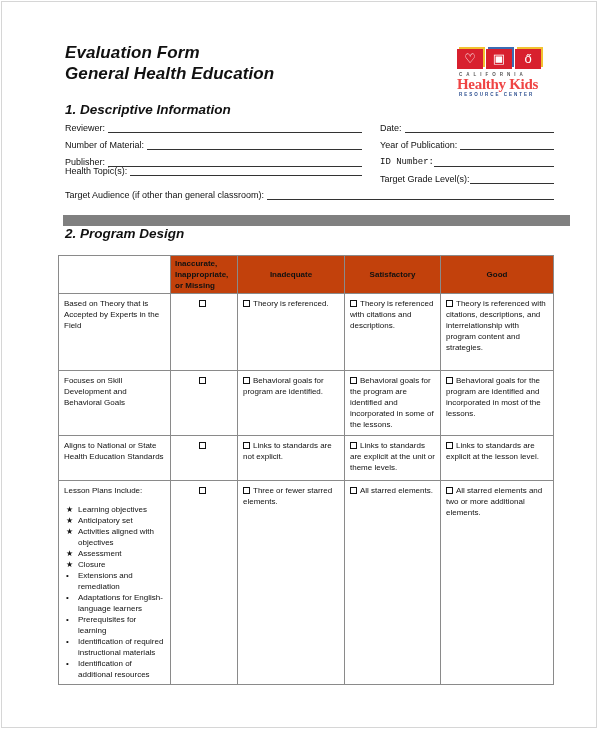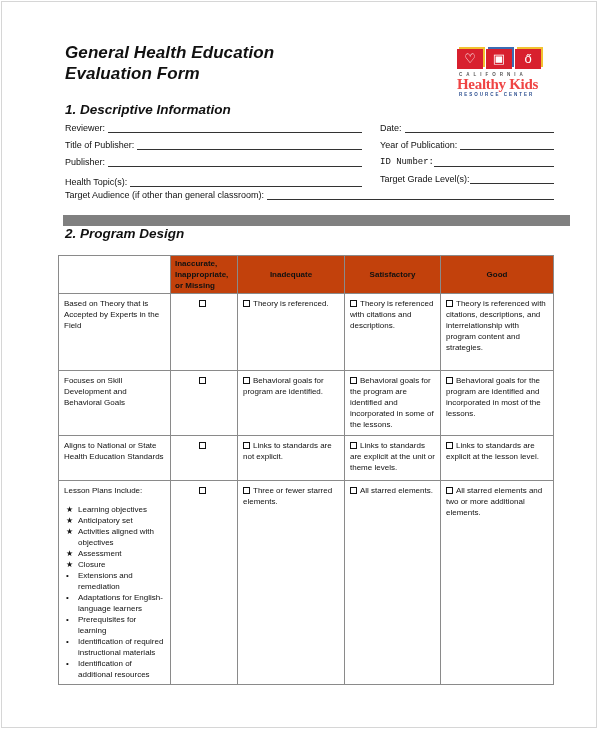--- a/index.html
+++ b/index.html
@@ -51,22 +51,22 @@
   ul.items { list-style:none; padding:0; margin:8px 0 0 0; }
   ul.items li { position:relative; padding-left:14px; }
   ul.items li .mark { position:absolute; left:2px; top:0; font-size:8px; }
 </style>
 </head>
 <body>
 
 <div class="page-frame"></div>
 
 <div class="title">
+  <div>Evaluation Form</div>
   <div>General Health Education</div>
-  <div>Evaluation Form</div>
 </div>
 
 <div class="logo">
   <div class="logo-tiles">
     <div class="tile t1">
         <span>♡</span>
       </div>
     <div class="tile t2">
         <span>▣</span>
       </div>
@@ -79,28 +79,28 @@
   <div class="logo-sub">RESOURCE CENTER</div>
 </div>
 
 <div class="section-heading" style="top:102px;">1.  Descriptive Information</div>
 
 <div class="field" style="left:65px; top:123px; width:297px;">
   <span>Reviewer:</span>
     <span class="line"></span>
 </div>
 <div class="field" style="left:65px; top:140px; width:297px;">
-  <span>Title of Publisher:</span>
+  <span>Number of Material:</span>
     <span class="line"></span>
 </div>
 <div class="field" style="left:65px; top:157px; width:297px;">
   <span>Publisher:</span>
     <span class="line"></span>
 </div>
-<div class="field" style="left:65px; top:177px; width:297px;">
+<div class="field" style="left:65px; top:166px; width:297px;">
   <span>Health Topic(s):</span>
     <span class="line"></span>
 </div>
 
 <div class="field" style="left:380px; top:123px; width:174px;">
   <span>Date:</span>
     <span class="line"></span>
 </div>
 <div class="field" style="left:380px; top:140px; width:174px;">
   <span>Year of Publication:</span>

